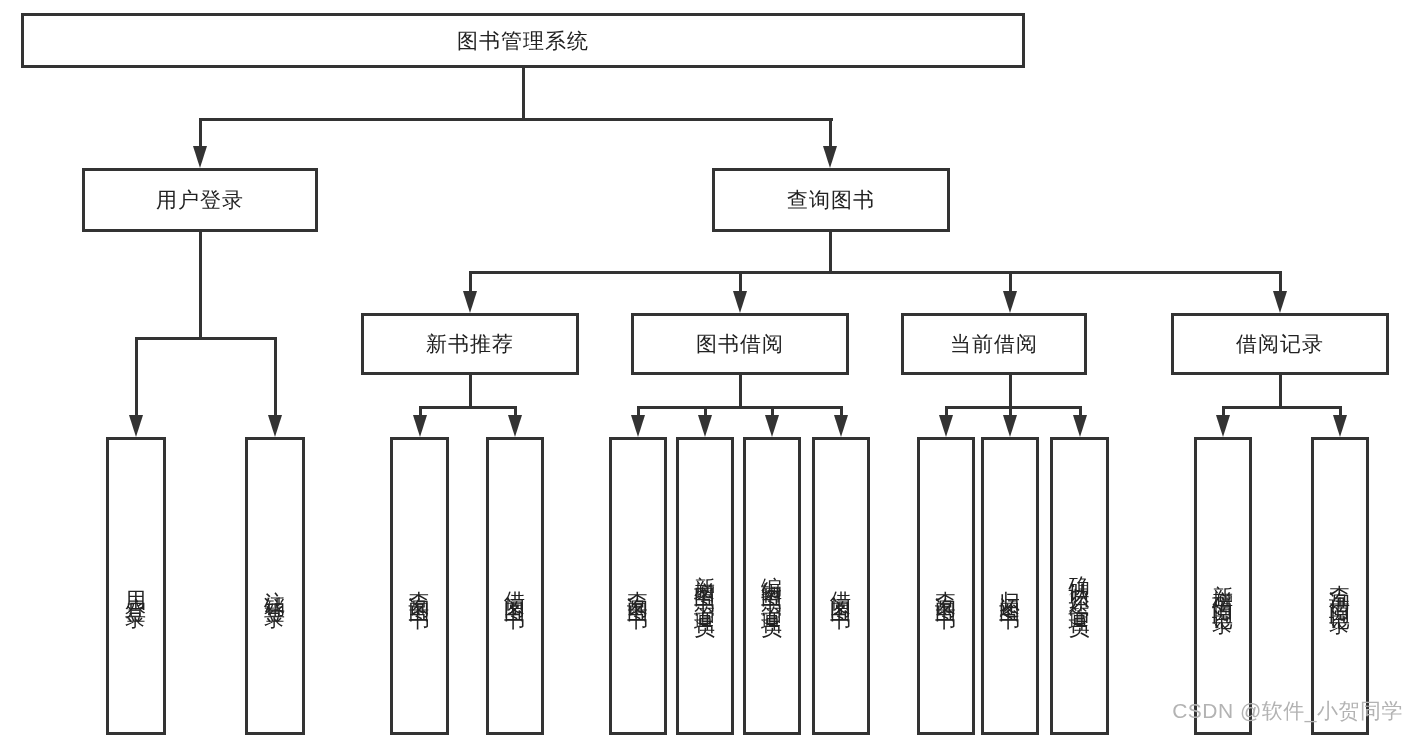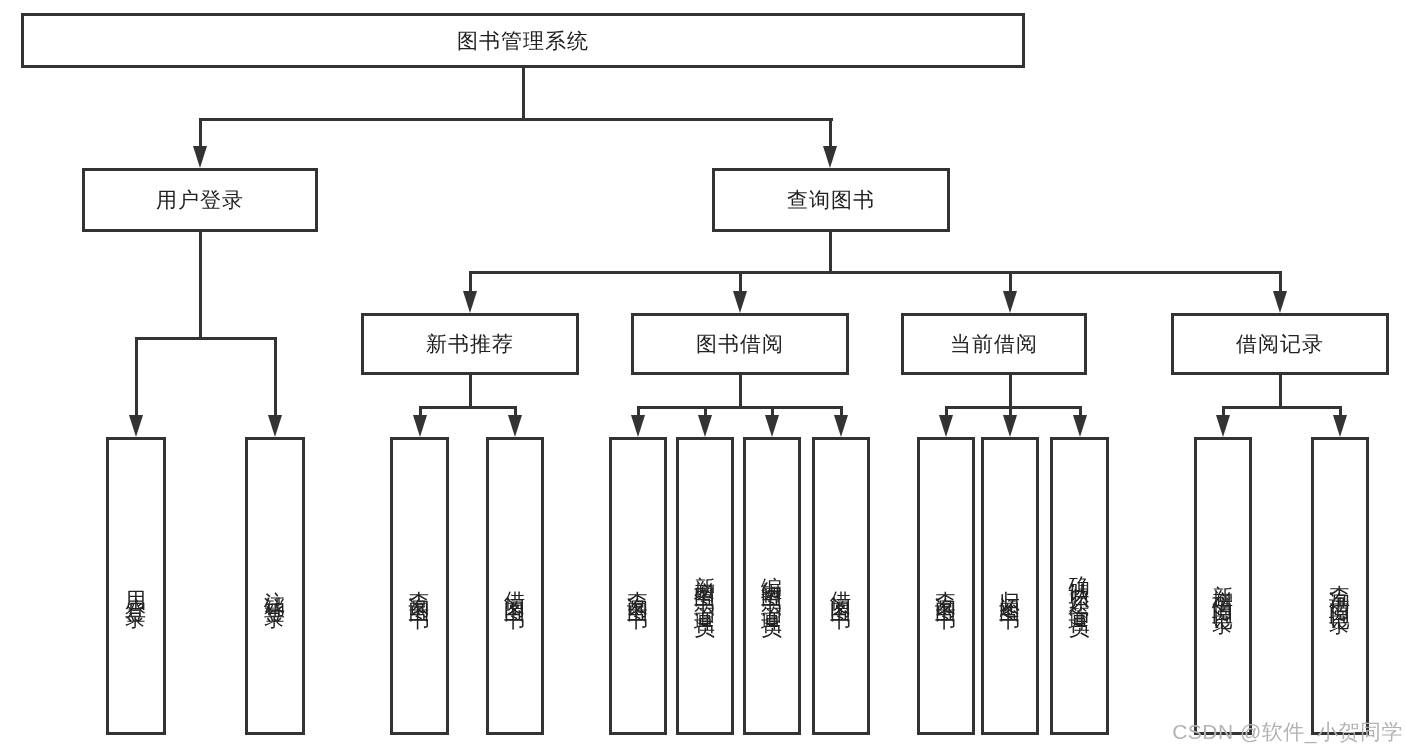--- a/index.html
+++ b/index.html
@@ -45,21 +45,21 @@
   .arrowhead{
     position:absolute;
     width:0;height:0;
     border-left:7px solid transparent;
     border-right:7px solid transparent;
     border-top:22px solid var(--line);
   }
   .watermark{
     position:absolute;
     right:2px;
-    bottom:1px;
+    bottom:22px;
     font-size:21px;
     color:var(--watermark);
     letter-spacing:0.5px;
     z-index:10;
     white-space:nowrap;
   }
 </style>
 </head>
 <body>
 

